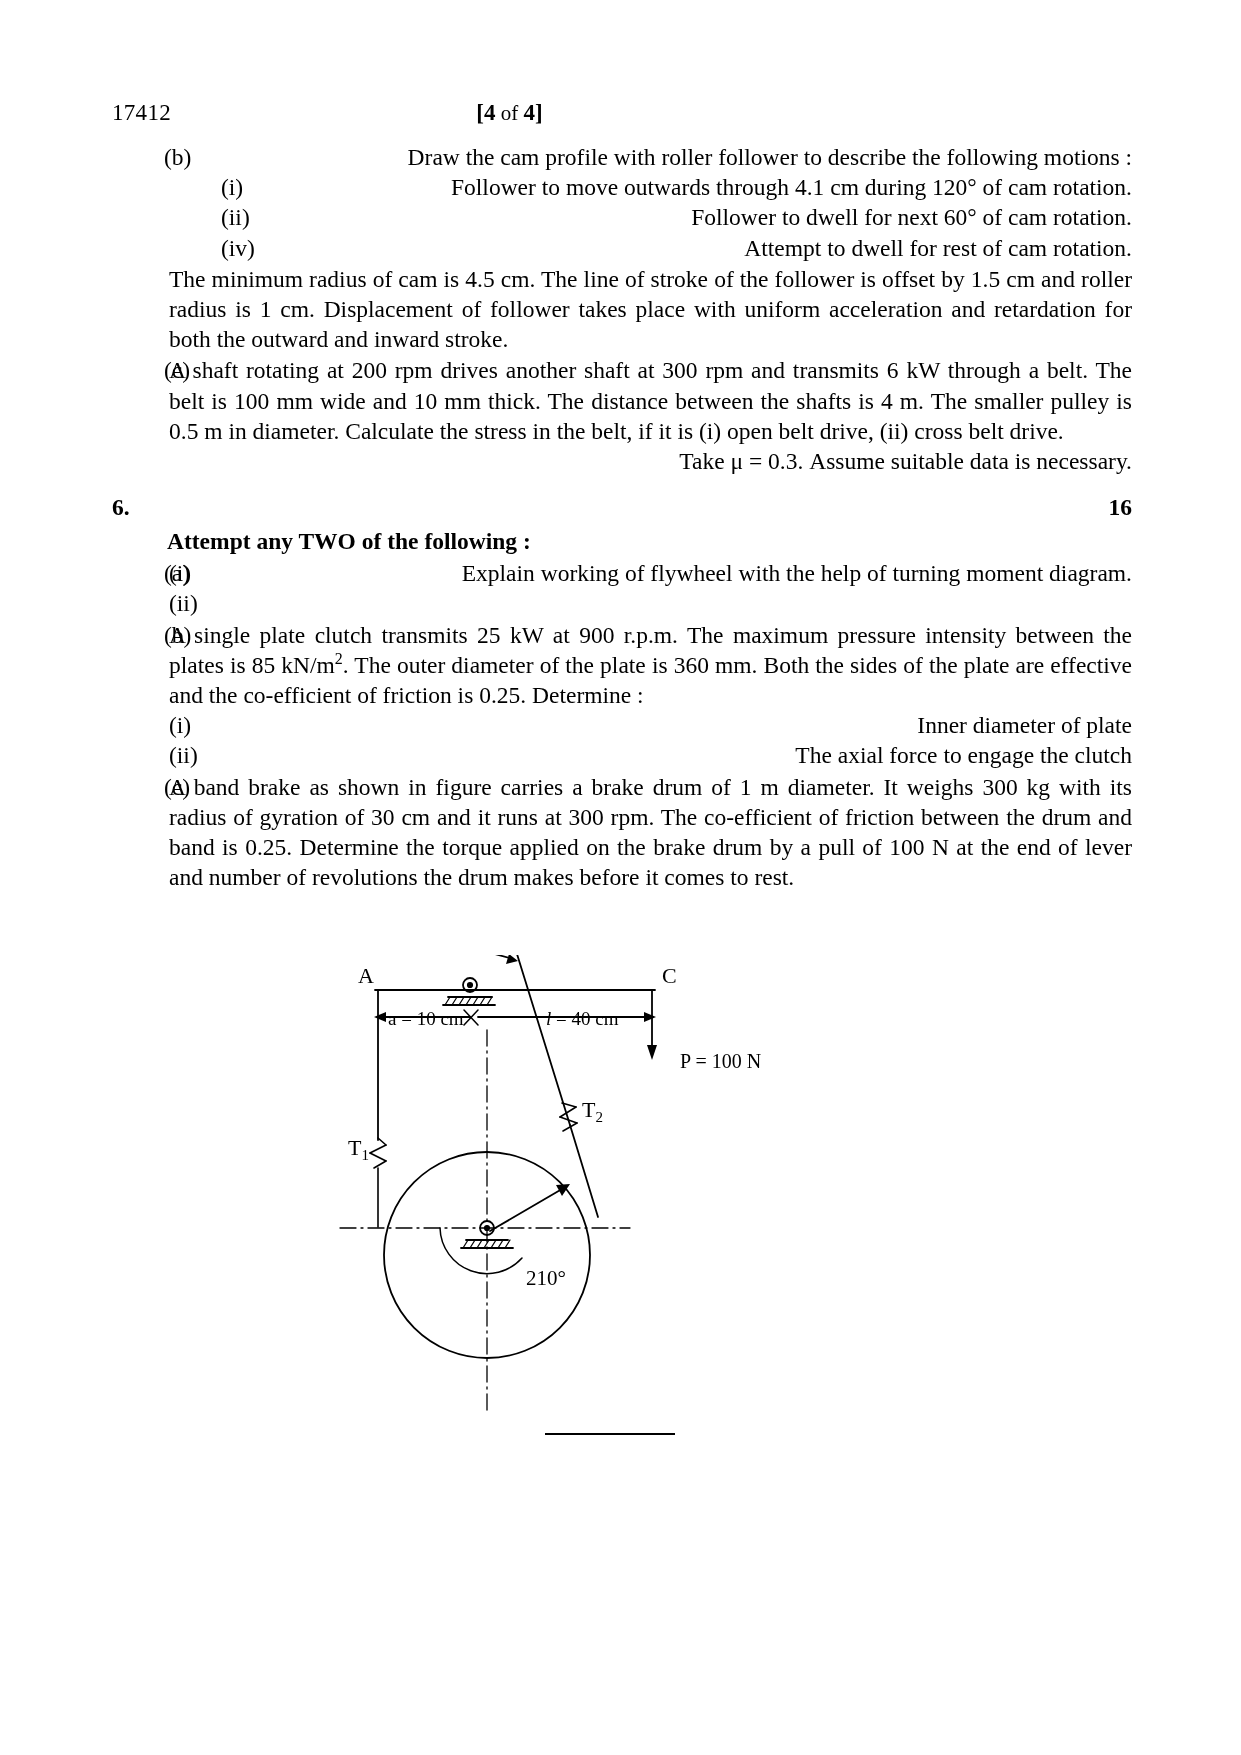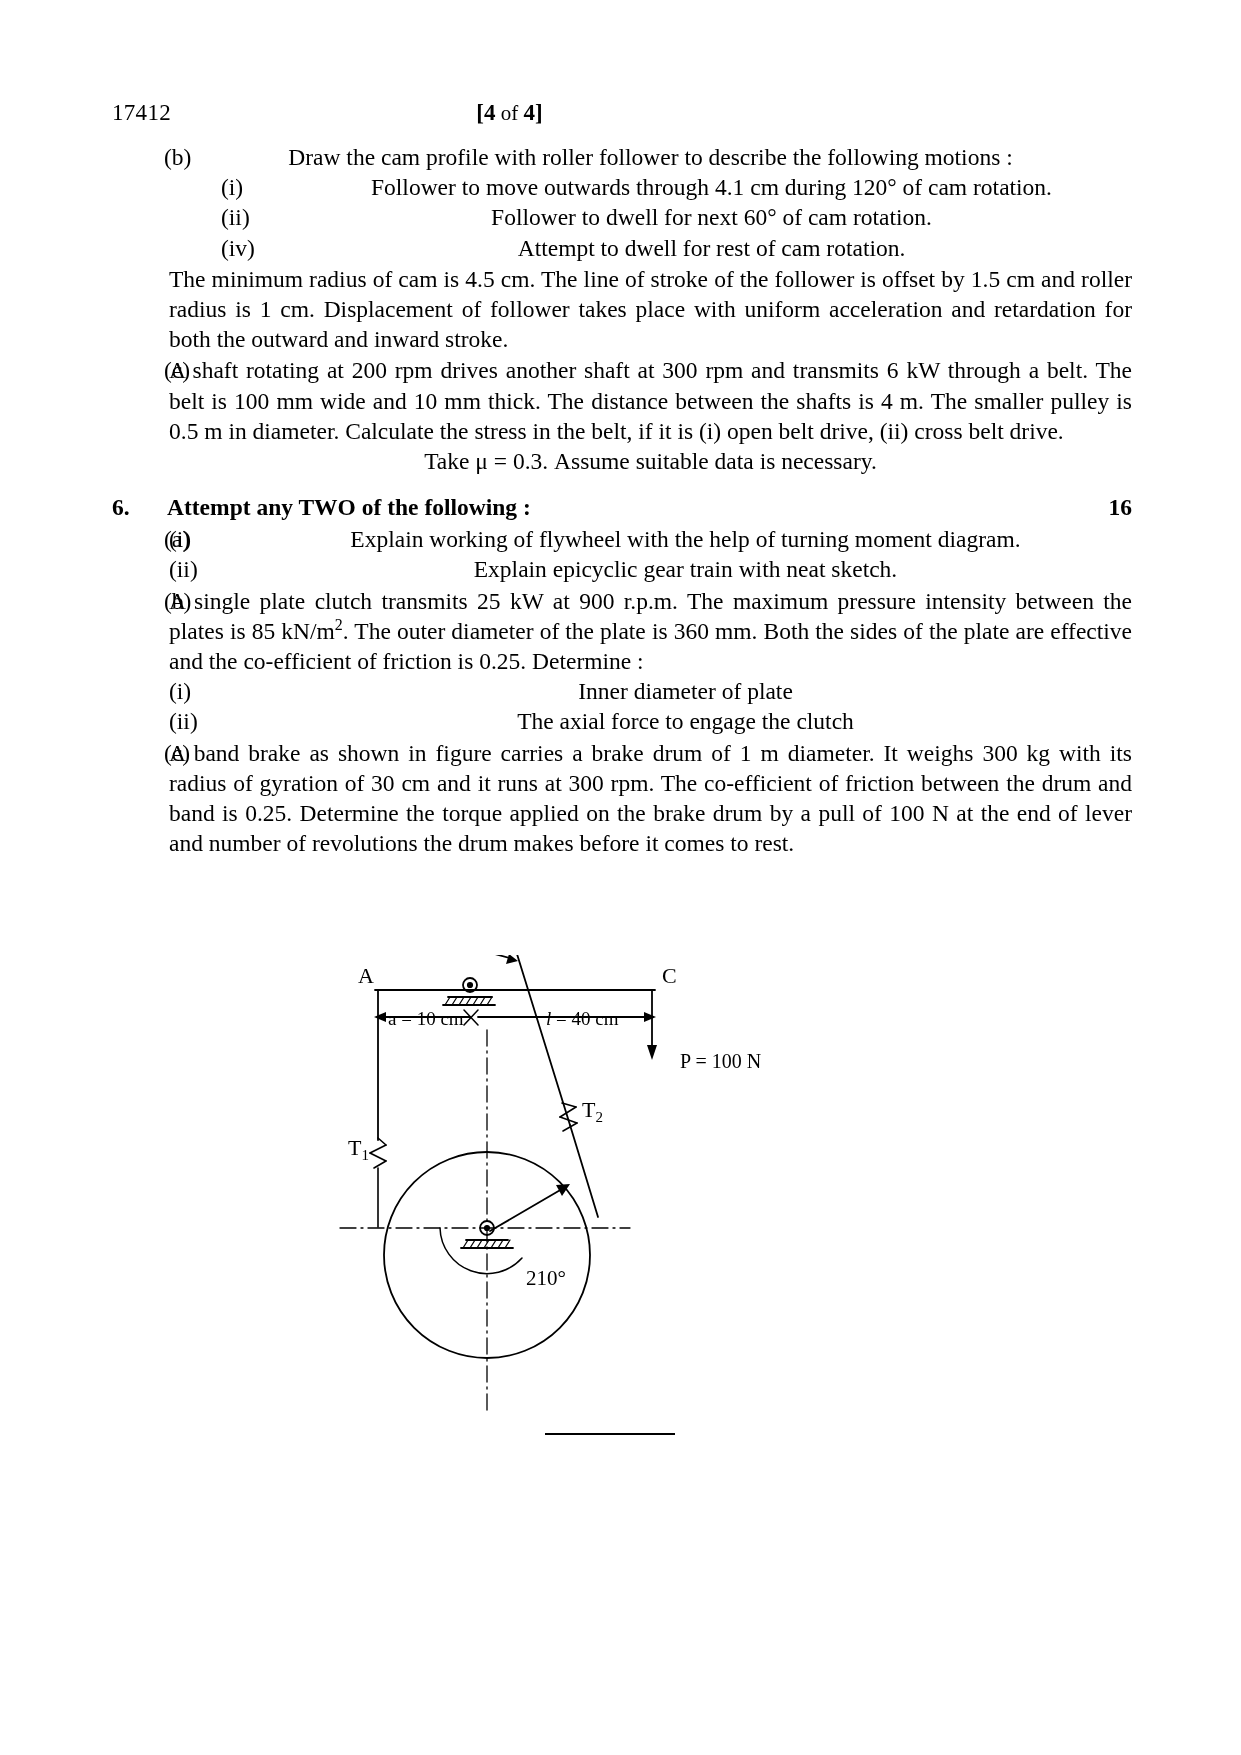--- a/index.html
+++ b/index.html
@@ -77,34 +77,35 @@
     width: 70px;
     flex: 0 0 70px;
     padding-left: 0px;
     box-sizing: border-box;
   }
   .txt {
     flex: 1 1 auto;
     text-align: justify;
     text-justify: inter-word;
   }
-  .txt.nojust { text-align: center; }
+  .txt.nojust { text-align: right; }
   .indent-sub {
     margin-left: 109px;
   }
   .sec-head {
     display: flex;
     align-items: flex-start;
     margin-top: 16px;
     margin-bottom: 2px;
   }
   .sec-head .lbl-q { font-weight: bold; }
   .sec-title {
     font-weight: bold;
     flex: 1 1 auto;
+    margin-top: 34px;
   }
   .sec-marks {
     font-weight: bold;
     width: 40px;
     text-align: right;
   }
   .blk { margin-top: 1px; }
   sup { font-size: 0.68em; vertical-align: super; line-height: 0; }
   
   .figure {
@@ -174,21 +175,20 @@
     </div>
 
     <div class="row">
       <div class="lbl-a">(a)</div>
       <div class="lbl-rom">(i)</div>
       <div class="txt nojust">Explain working of flywheel with the help of turning moment diagram.</div>
     </div>
     <div class="row">
       <div class="lbl-a"></div>
       <div class="lbl-rom">(ii)</div>
-      <div class="txt nojust">Explain epicyclic gear train with neat sketch.</div>
     </div>
 
     <div class="row blk">
       <div class="lbl-a">(b)</div>
       <div class="txt"><span>A single plate clutch transmits 25 kW at 900 r.p.m. The maximum pressure intensity between the plates is 85 kN/m</span><sup>2</sup><span>. The outer diameter of the plate is 360 mm. Both the sides of the plate are effective and the co-efficient of friction is 0.25. Determine :</span></div>
     </div>
     <div class="row">
       <div class="lbl-a"></div>
       <div class="lbl-rom">(i)</div>
       <div class="txt nojust">Inner diameter of plate</div>

